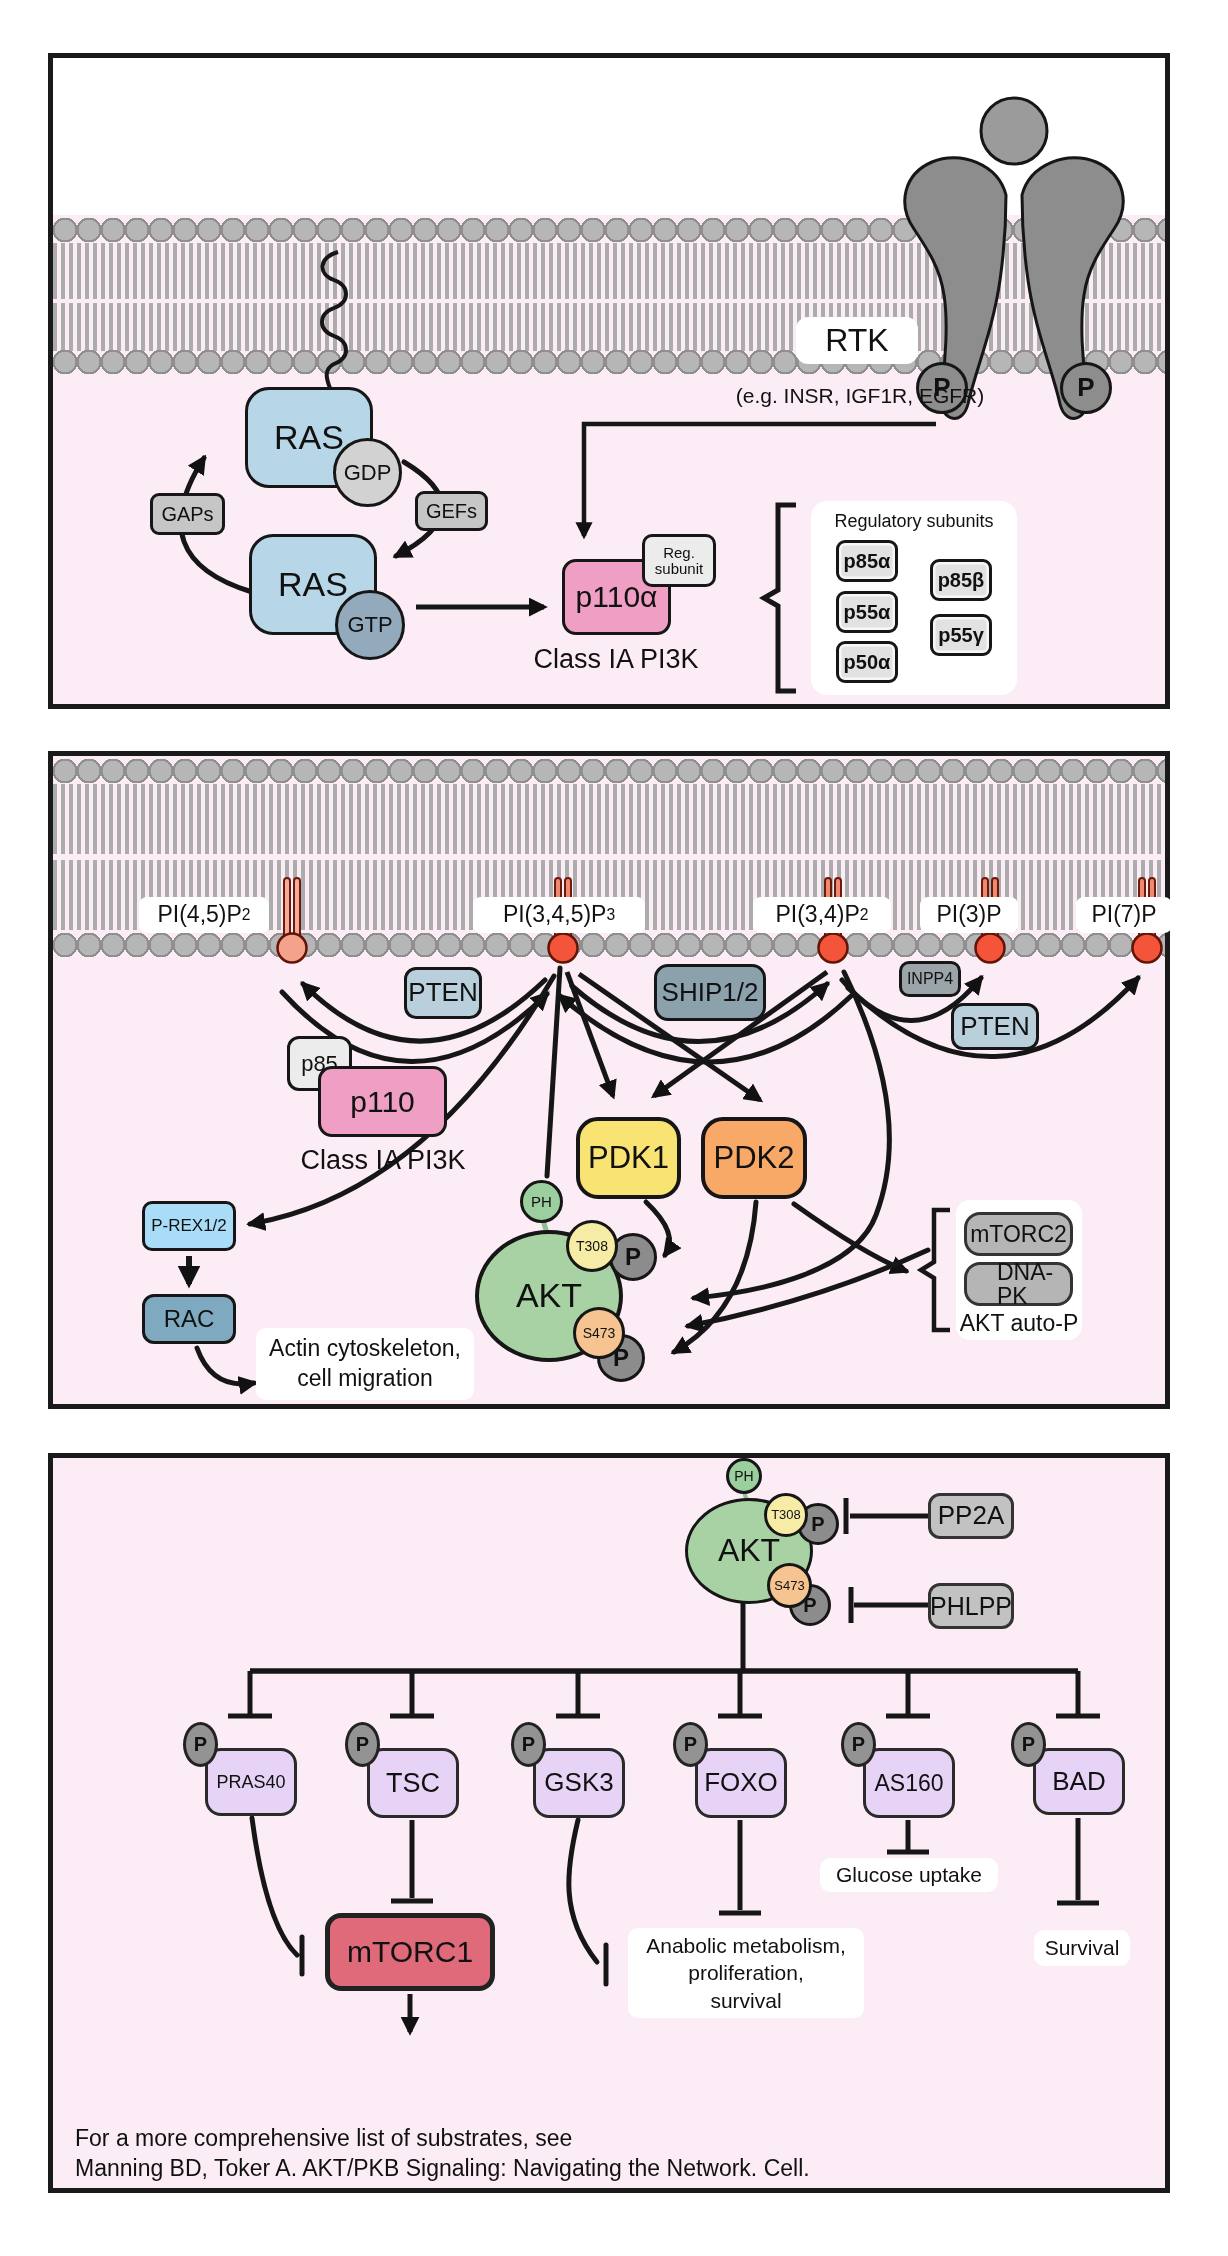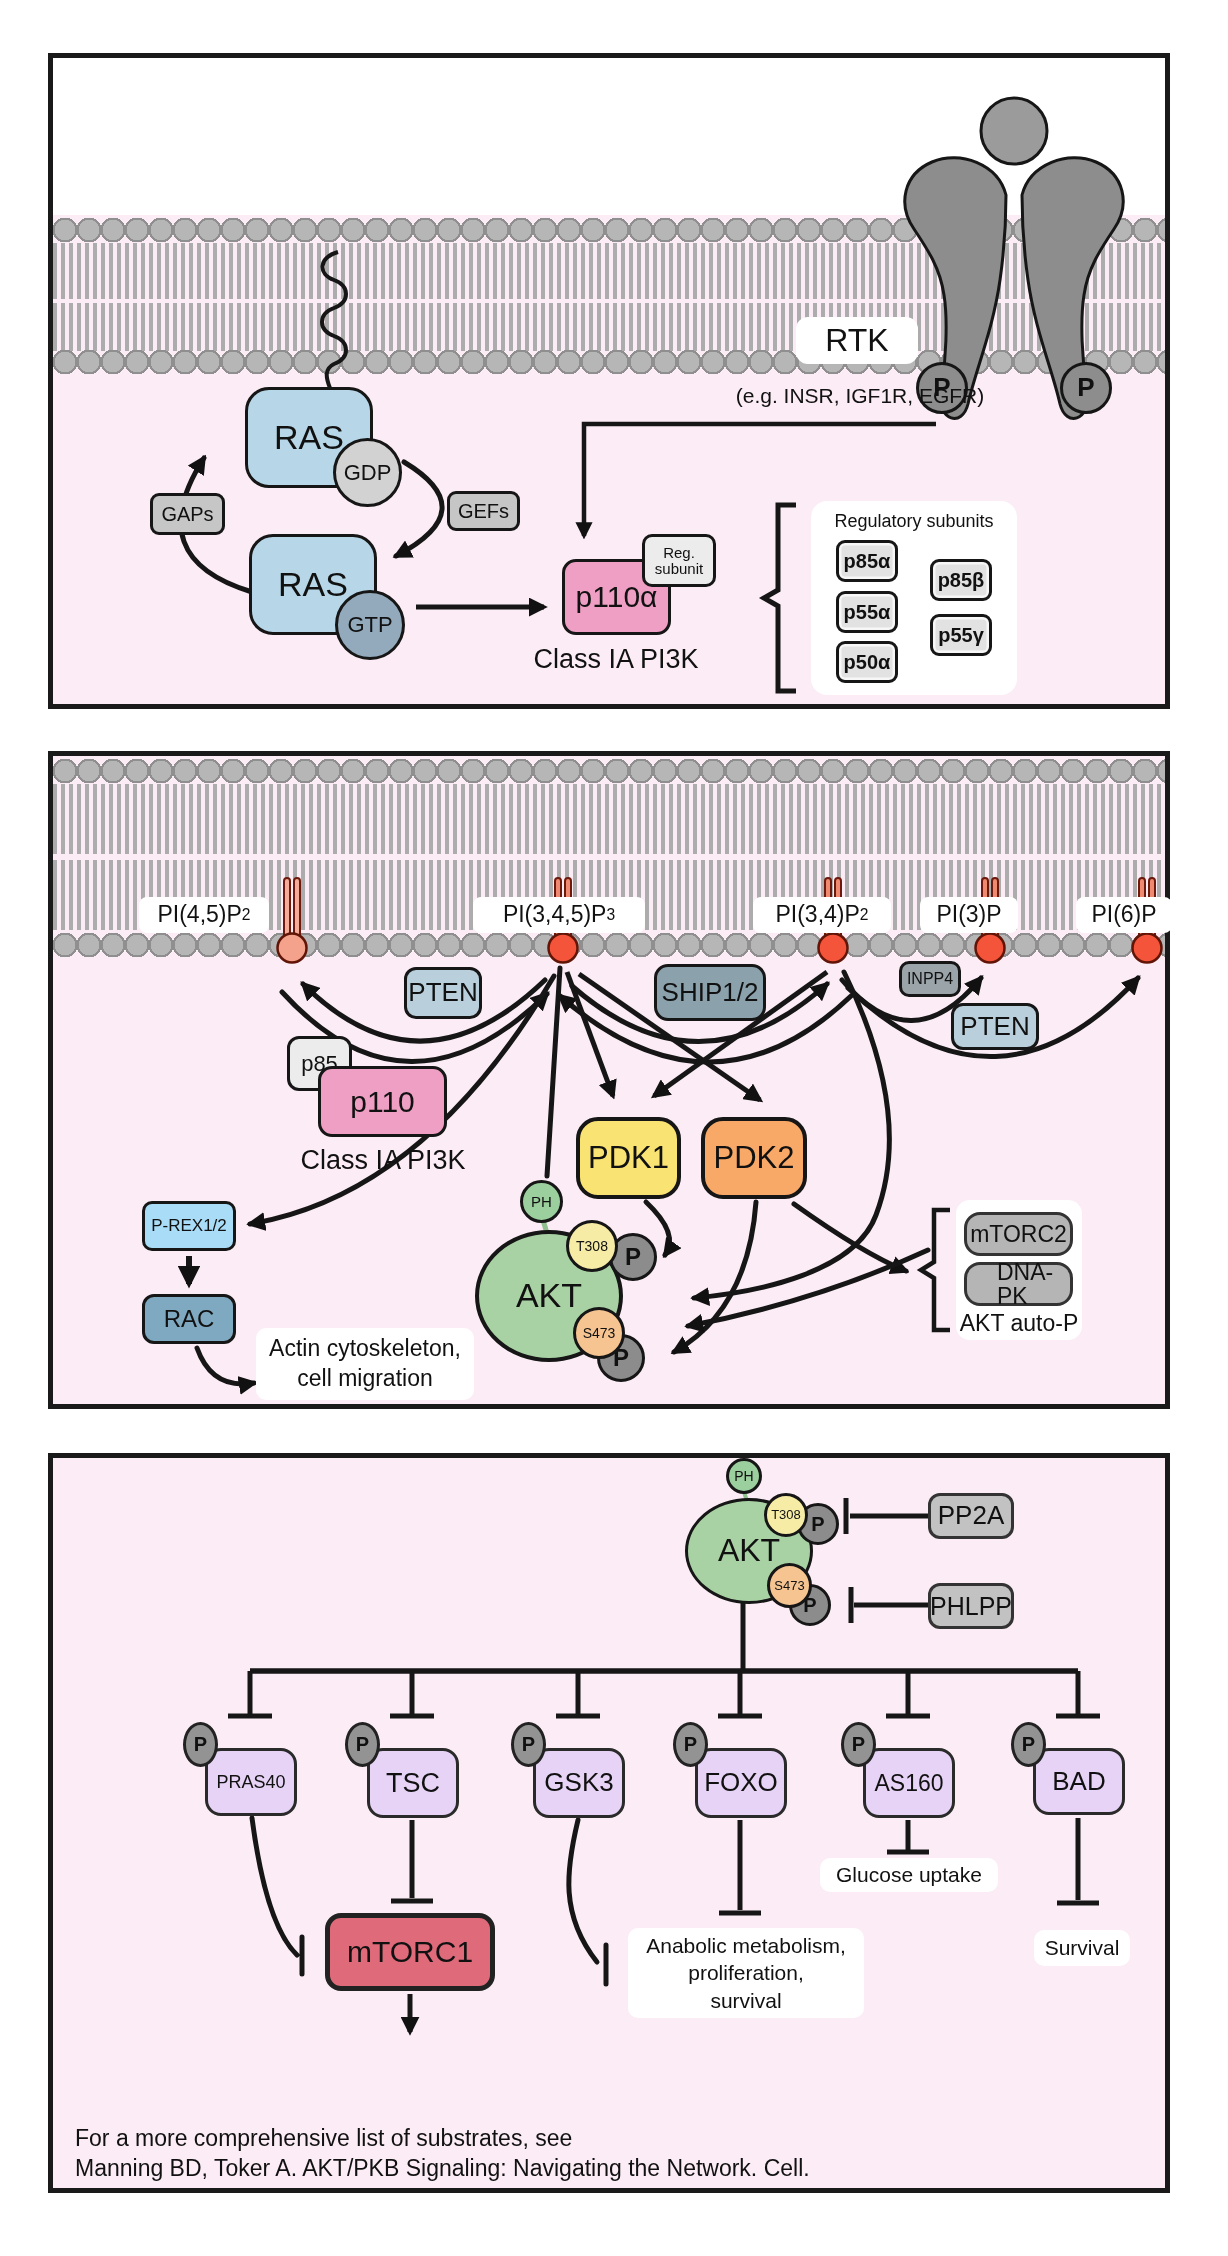--- a/index.html
+++ b/index.html
@@ -127,21 +127,21 @@
 
   <div class="bx" style="left:245px;top:387px;width:128px;height:101px;border-radius:24px;border-width:3.5px;background:#b7d7e8;font-size:34px;">
       <span>RAS</span>
     </div>
   <div class="bx cr" style="left:333px;top:438px;width:69px;height:69px;background:#d2d2d2;font-size:22px;">
       <span>GDP</span>
     </div>
   <div class="bx" style="left:150px;top:493px;width:75px;height:42px;border-radius:9px;background:#c6c6c6;font-size:20px;">
       <span>GAPs</span>
     </div>
-  <div class="bx" style="left:415px;top:491px;width:73px;height:40px;border-radius:9px;background:#c6c6c6;font-size:20px;margin-left:32px;">
+  <div class="bx" style="left:415px;top:491px;width:73px;height:40px;border-radius:9px;background:#c6c6c6;font-size:20px;">
       <span>GEFs</span>
     </div>
   <div class="bx" style="left:249px;top:534px;width:128px;height:101px;border-radius:24px;border-width:3.5px;background:#b7d7e8;font-size:34px;">
       <span>RAS</span>
     </div>
   <div class="bx cr" style="left:335px;top:590px;width:70px;height:70px;background:#92aabb;font-size:22px;">
       <span>GTP</span>
     </div>
 
   <div class="bx" style="left:562px;top:559px;width:109px;height:76px;border-radius:14px;border-width:3.5px;background:#ef9fc3;font-size:30px;">
@@ -198,21 +198,21 @@
     </div>
   <div class="wl" style="left:753px;top:897px;width:138px;height:36px;border-radius:8px;flex-direction:row;font-size:23px;">
       <span>PI(3,4)P</span>
       <sub>2</sub>
     </div>
   <div class="wl" style="left:920px;top:897px;width:98px;height:36px;border-radius:8px;flex-direction:row;font-size:23px;">
       <span>PI(3)P</span>
       <sub></sub>
     </div>
   <div class="wl" style="left:1076px;top:897px;width:96px;height:36px;border-radius:8px;flex-direction:row;font-size:23px;">
-      <span>PI(6)P</span>
+      <span>PI(7)P</span>
       <sub></sub>
     </div>
 
   <div class="bx" style="left:404px;top:967px;width:78px;height:52px;background:#b9cfdb;font-size:26px;">
       <span>PTEN</span>
     </div>
   <div class="bx" style="left:654px;top:964px;width:112px;height:57px;border-radius:14px;background:#8ba2ad;font-size:26px;">
       <span>SHIP1/2</span>
     </div>
   <div class="bx" style="left:899px;top:961px;width:62px;height:36px;border-radius:10px;background:#9ba4a9;font-size:16px;">

